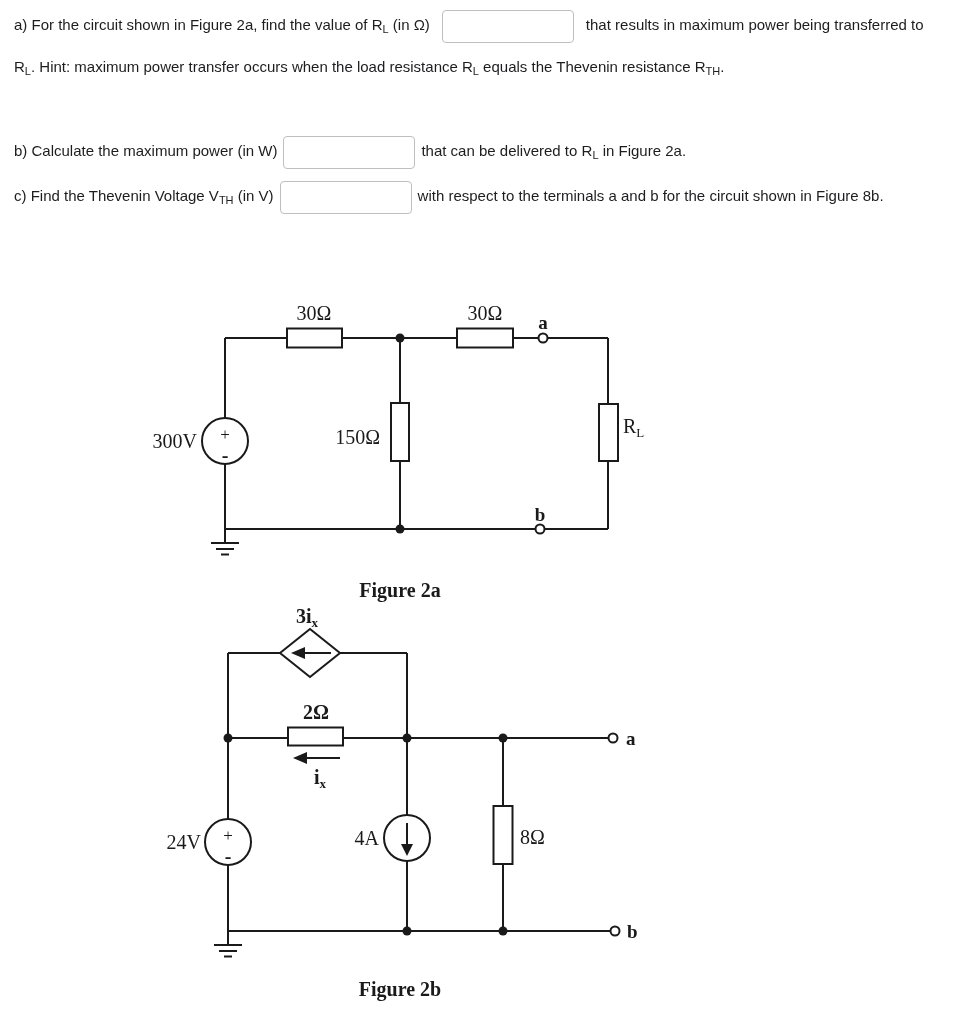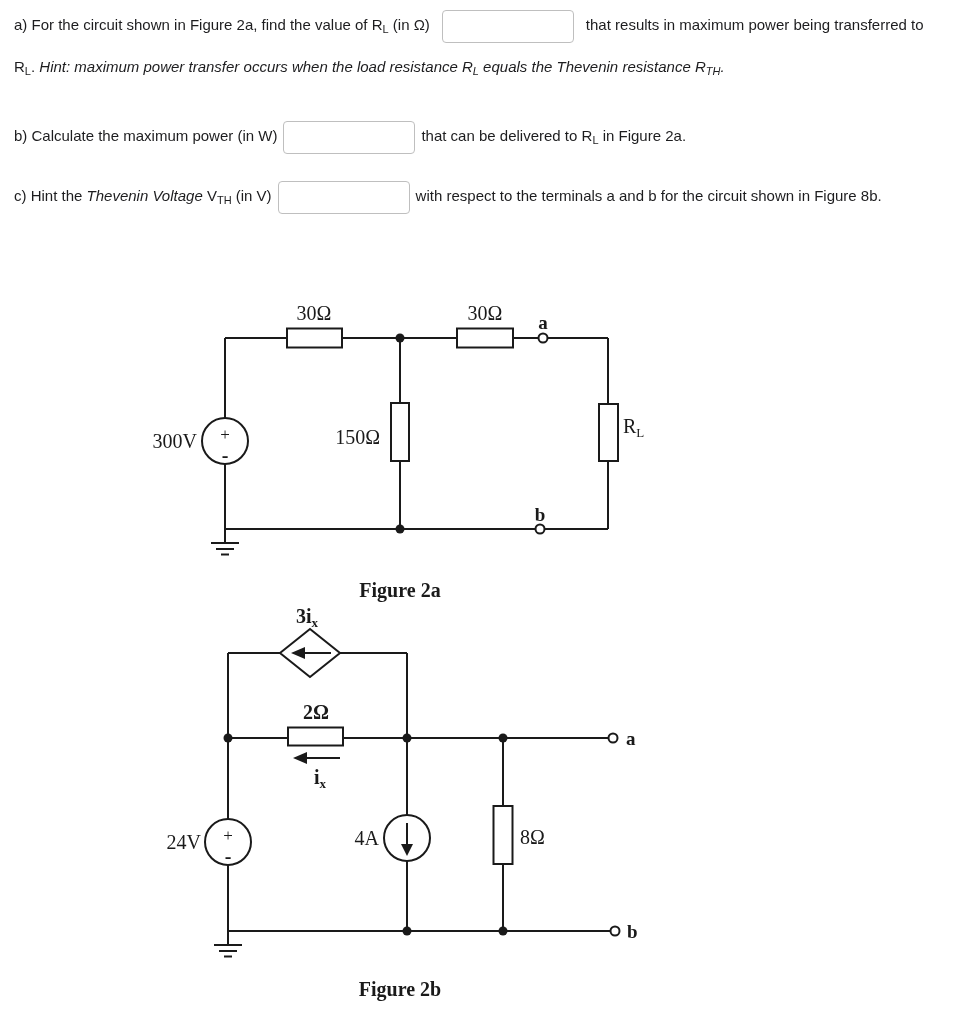--- a/index.html
+++ b/index.html
@@ -1,23 +1,23 @@
 <!DOCTYPE html>
 <html><head>
 <meta charset="utf-8">
 <style>
   html,body{margin:0;padding:0;background:#fff;}
   body{width:959px;height:1024px;position:relative;overflow:hidden;
        font-family:"Liberation Sans",sans-serif;color:#1d1d1f;}
   .q{position:absolute;left:14px;width:931px;font-size:15px;line-height:37px;}
   .q-a{top:6px;}
-  .q-b{top:117px;}
+  .q-b{top:132px;}
   .q-c{top:177px;}
   .sub{font-size:11px;vertical-align:-3px;}
-  .it{font-style:italic;}
+  .it{}
   .answer{display:inline-block;width:132px;height:33px;box-sizing:border-box;
           border:1px solid #bfbfbf;border-radius:4px;background:#fff;
           vertical-align:middle;font:15px "Liberation Sans",sans-serif;
           color:#1d1d1f;padding:0 8px;}
   .m12{margin:0 12px;}
   .m6{margin:0 6px;}
   .circuits{position:absolute;left:0;top:280px;}
   .wire{stroke:#1a1a1a;stroke-width:2;fill:none;}
   .comp{stroke:#1a1a1a;stroke-width:2;fill:#fff;}
   .dot{fill:#1a1a1a;stroke:none;}
@@ -36,21 +36,21 @@
 
 <div class="q q-a">
   <span>a) For the circuit shown in Figure 2a, find the value of R</span><span class="sub">L</span><span> (in Ω)</span><input class="answer m12" value="" style=""><span>that results in maximum power being transferred to R</span><span class="sub">L</span><span>. </span><span class="it">Hint: maximum power transfer occurs when the load resistance R</span><span class="sub it">L</span><span class="it"> equals the Thevenin resistance R</span><span class="sub it">TH</span><span class="it">.</span>
 </div>
 
 <div class="q q-b">
   <span>b) Calculate the maximum power (in W)</span><input class="answer m6" value="" style=""><span>that can be delivered to R</span><span class="sub">L</span><span> in Figure 2a.</span>
 </div>
 
 <div class="q q-c">
-  <span>c) Hint the </span><span class="it">Thevenin Voltage</span><span> V</span><span class="sub">TH</span><span> (in V)</span><input class="answer m6" value="" style=""><span>with respect to the terminals a and b for the circuit shown in Figure 8b.</span>
+  <span>c) Find the </span><span class="it">Thevenin Voltage</span><span> V</span><span class="sub">TH</span><span> (in V)</span><input class="answer m6" value="" style=""><span>with respect to the terminals a and b for the circuit shown in Figure 8b.</span>
 </div>
 
 <svg class="circuits" width="959" height="744" viewBox="0 280 959 744" xmlns="http://www.w3.org/2000/svg">
 
   <g>
 
     <path class="wire" d="M225,338 H287 M342,338 H457 M513,338 H538.5 M547.5,338 H608"></path>
     <path class="wire" d="M225,338 V418 M225,464 V529"></path>
     <path class="wire" d="M400,338 V403 M400,461 V529"></path>
     <path class="wire" d="M608,338 V404 M608,461 V529"></path>

